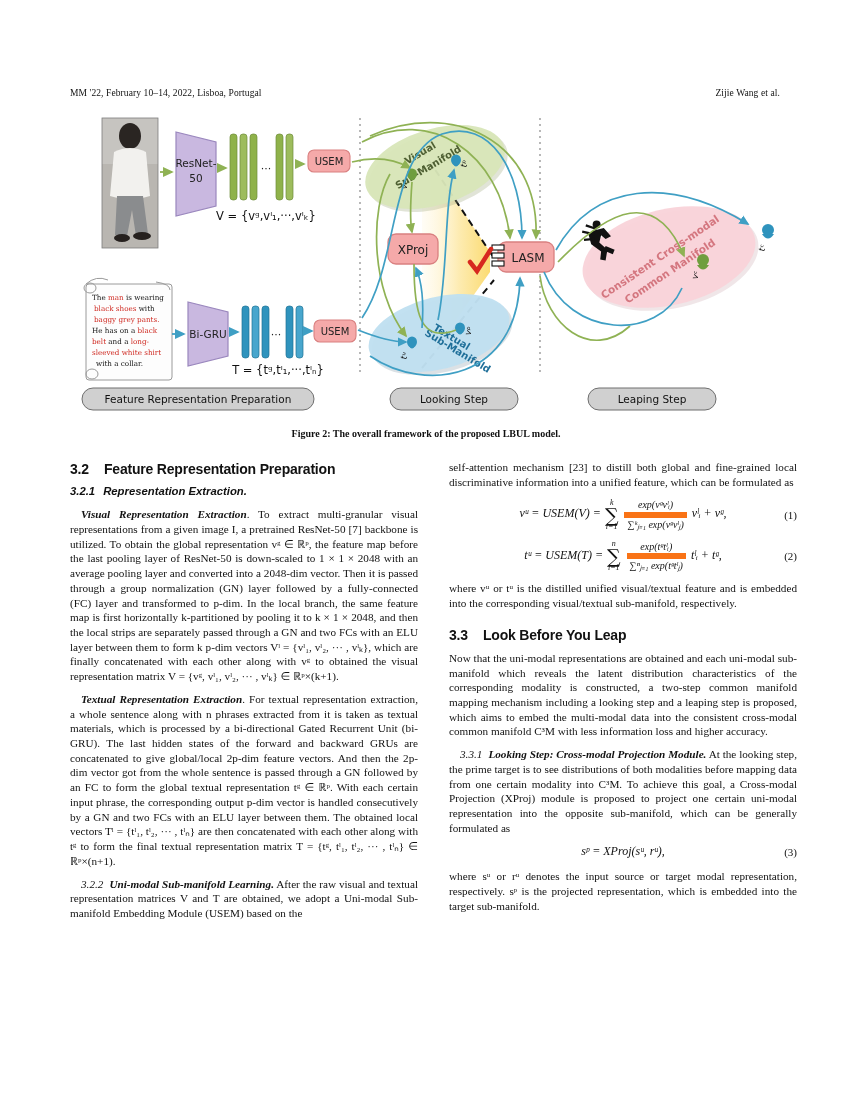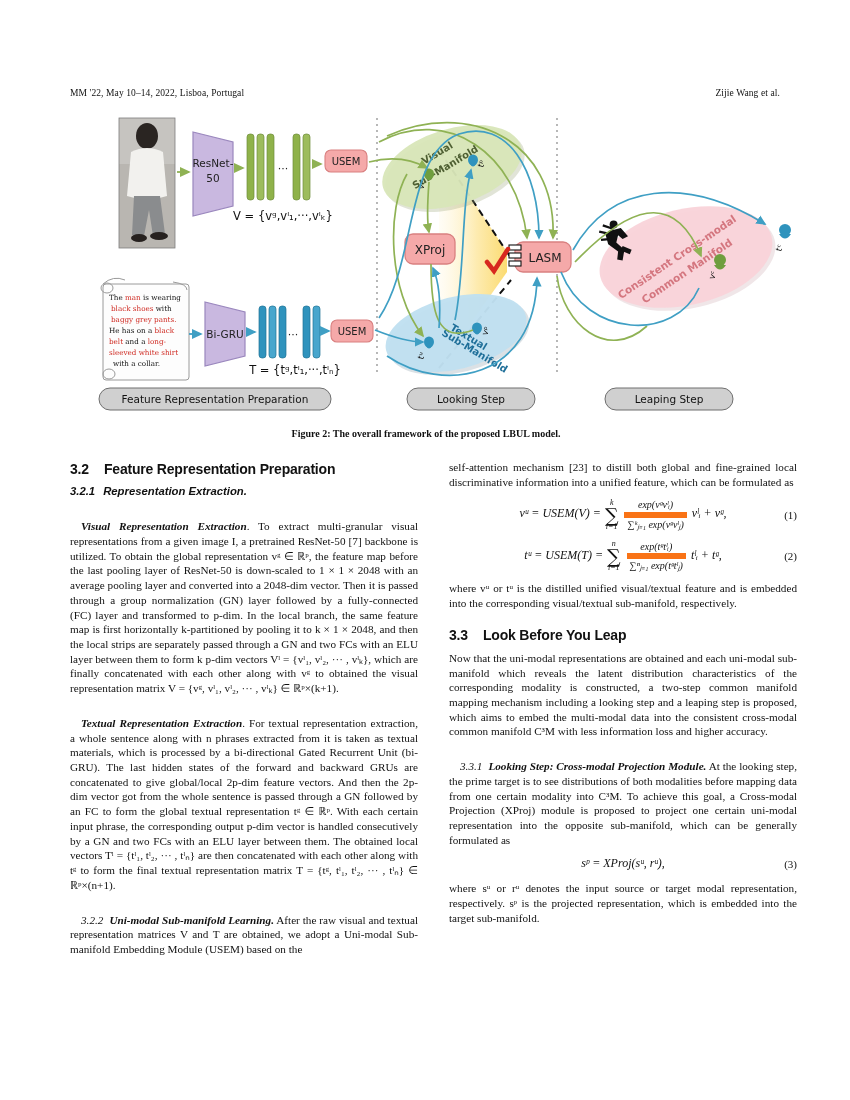--- a/index.html
+++ b/index.html
@@ -13,21 +13,21 @@
   .page{position:relative;width:850px;height:1100px;background:#fff;}
 
   
   .runhead{
     position:absolute;left:70px;top:88px;width:710px;
     display:flex;justify-content:space-between;
     font-size:9.5px;letter-spacing:.1px;color:#111;
   }
 
   
-  .figure{position:absolute;left:87px;top:112px;width:712px;height:300px;}
+  .figure{position:absolute;left:70px;top:112px;width:712px;height:300px;}
   .figsvg{position:absolute;left:0;top:0;}
 
   .figcaption{
     position:absolute;left:70px;top:428px;width:712px;
     text-align:center;font-weight:bold;font-size:10px;
   }
 
   
   .col{
     position:absolute;top:460px;width:348px;
@@ -42,21 +42,21 @@
     font-family:"Liberation Sans", sans-serif;
     letter-spacing:-.2px;
   }
   h2.sec .num{display:inline-block;width:34px;}
   h3.subsec{
     font-size:11.3px;margin:0 0 3px 0;font-style:italic;font-weight:bold;
     font-family:"Liberation Sans", sans-serif;
   }
   h3.subsec .num{font-weight:bold;font-style:italic;margin-right:8px;margin-top:43px;}
   p{margin:0 0 0 0;text-indent:11px;}
-  p.run{text-indent:11px;margin-top:20px;}
+  p.run{text-indent:11px;margin-top:8px;}
   p.nofirst{text-indent:0;}
   .lead{font-weight:bold;font-style:italic;}
 
   .eq{
     position:relative;margin:9px 0 9px 0;text-align:center;
     font-style:italic;font-size:12px;
   }
   .eq .tag{position:absolute;right:0;top:50%;transform:translateY(-50%);font-style:normal;font-size:11px;}
   .frac{display:inline-block;vertical-align:middle;text-align:center;font-size:10px;margin:0 2px;}
   .frac .nu{display:block;padding:0 3px;border-bottom:6px solid #f97316;}
@@ -66,21 +66,21 @@
   .sigma .big{display:block;font-size:19px;line-height:.85;font-family:"DejaVu Serif",serif;}
   .sigma .bot{display:block;font-size:8px;font-style:italic;line-height:1;}
   h2.sec.gap{margin-top:16px;}
 </style>
 </head>
 <body>
 
 <div class="page">
 
   <div class="runhead">
-    <span>MM '22, May 10–14, 2022, Lisboa, Portugal</span>
+    <span>MM '22, February 10–14, 2022, Lisboa, Portugal</span>
     <span>Zijie Wang et al.</span>
   </div>
 
   <div class="figure">
     <svg class="figsvg" width="712" height="300" viewBox="0 0 712 300" xmlns="http://www.w3.org/2000/svg">
       <defs>
         <linearGradient id="beam" x1="0" y1="0" x2="1" y2="0">
           <stop offset="0" stop-color="#fff6d8" stop-opacity="0.25"></stop>
           <stop offset="0.55" stop-color="#fde9a8" stop-opacity="0.95"></stop>
           <stop offset="1" stop-color="#fbd96a" stop-opacity="1"></stop>

